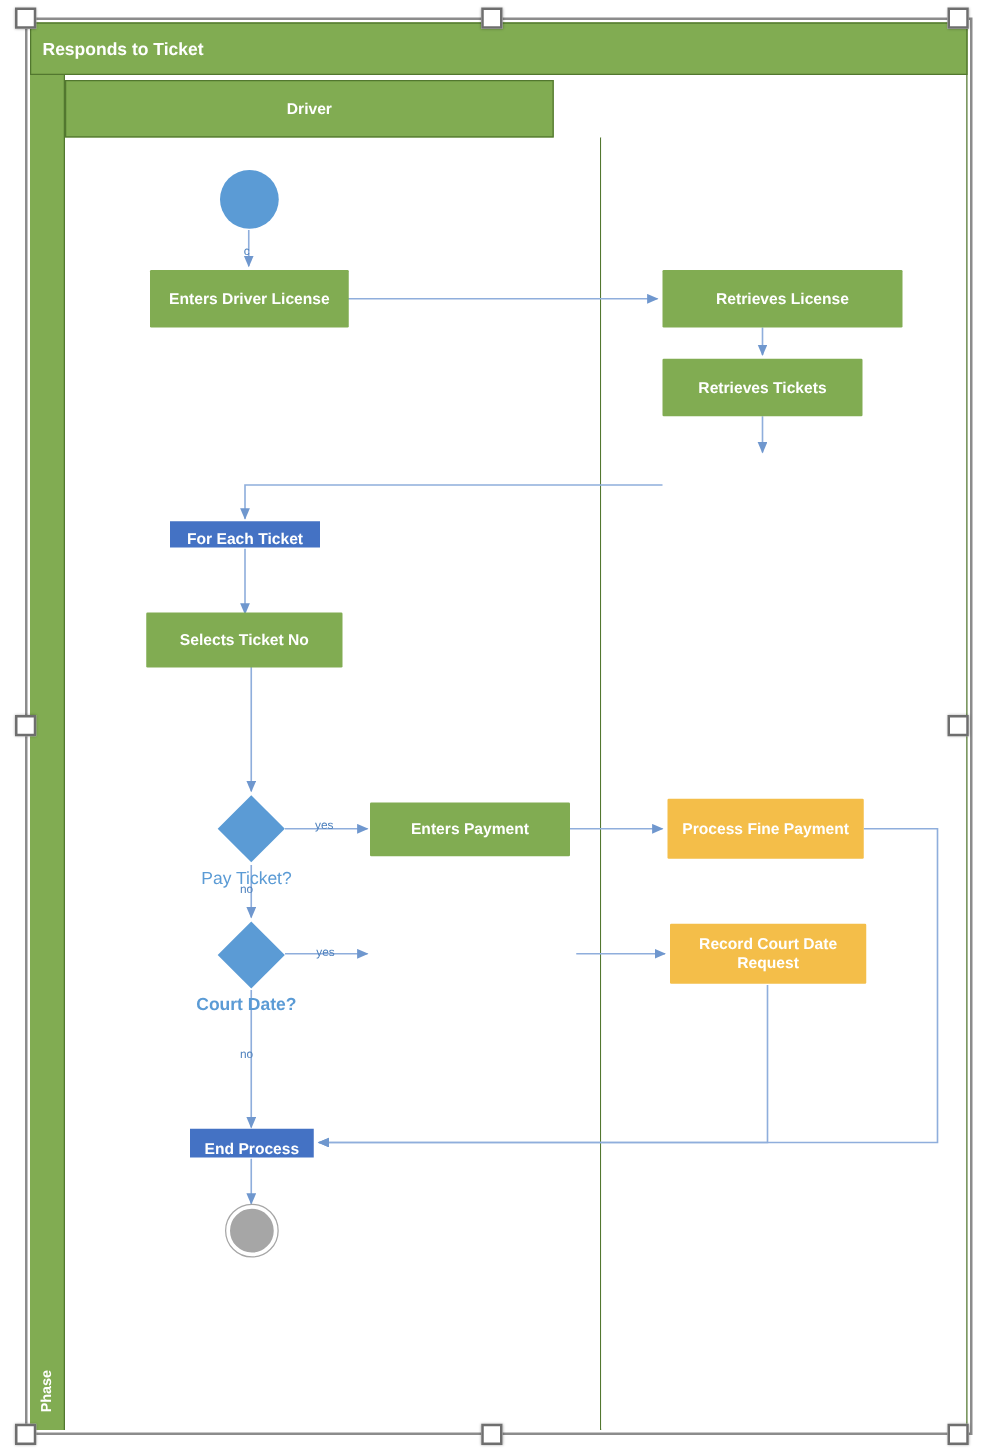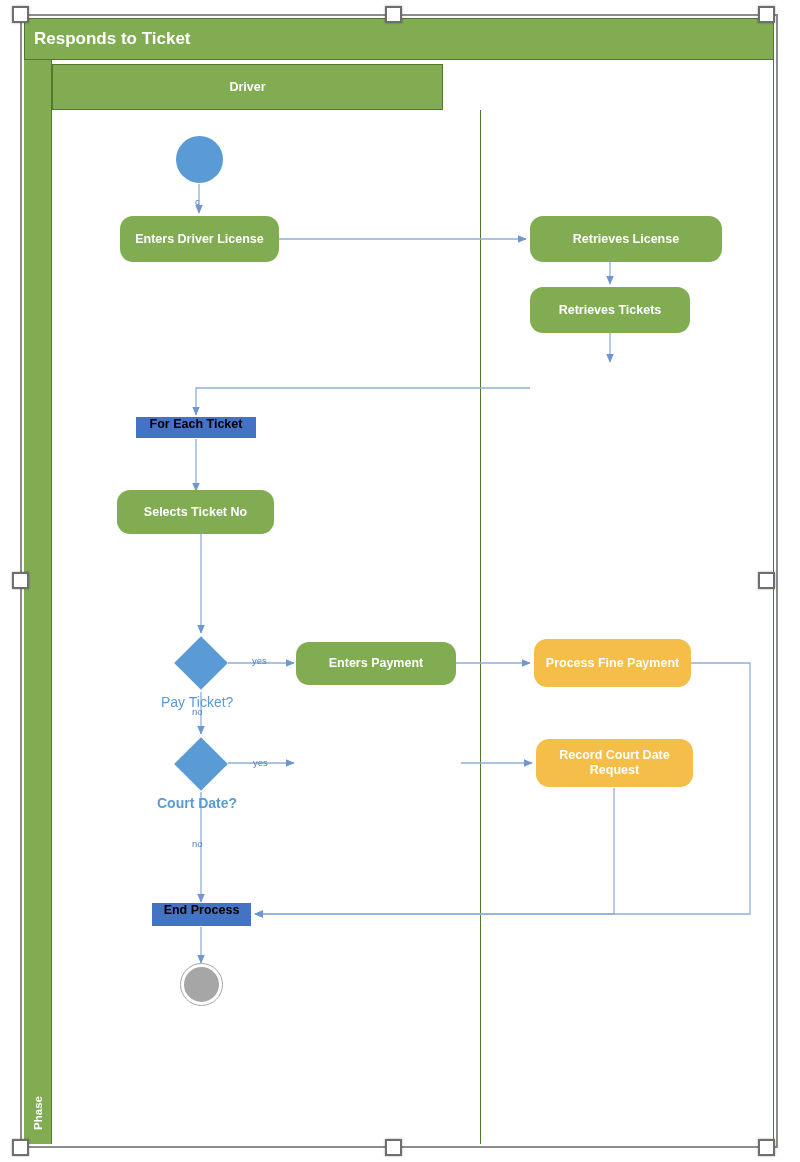--- a/index.html
+++ b/index.html
@@ -41,21 +41,21 @@
     border: 1px solid #52772f;
     background: #ffffff;
   }
   .pool-title {
     position: absolute;
     left: 24px; top: 18px;
     width: 750px; height: 42px;
     background: #81AC52;
     border: 1px solid #52772f;
     color: #ffffff;
-    font-size: 17px;
+    font-size: 14px;
     font-weight: bold;
     display: flex;
     align-items: center;
     padding-left: 9px;
   }
   .phase-band {
     position: absolute;
     left: 24px; top: 60px;
     width: 28px; height: 1084px;
     background: #81AC52;
@@ -112,35 +112,35 @@
   .node {
     position: absolute;
     display: flex;
     align-items: center;
     justify-content: center;
     text-align: center;
     color: #ffffff;
     font-size: 12.5px;
     font-weight: bold;
     line-height: 1.18;
-    border-radius: 13px;
+    border-radius: 1px;
     padding: 2px 6px;
     z-index: 6;
   }
   .node.green { background: #81AC52; }
   .node.orange { background: #F4BE49; }
 
   .bar {
     position: absolute;
     background: #4472C4;
-    color: #000000;
+    color: #ffffff;
     font-size: 12.5px;
     font-weight: bold;
     display: flex;
-    align-items: flex-start;
+    align-items: flex-end;
     justify-content: center;
     z-index: 7;
   }
 
   .start-circle {
     position: absolute;
     border-radius: 50%;
     background: #5B9BD5;
     z-index: 6;
   }

